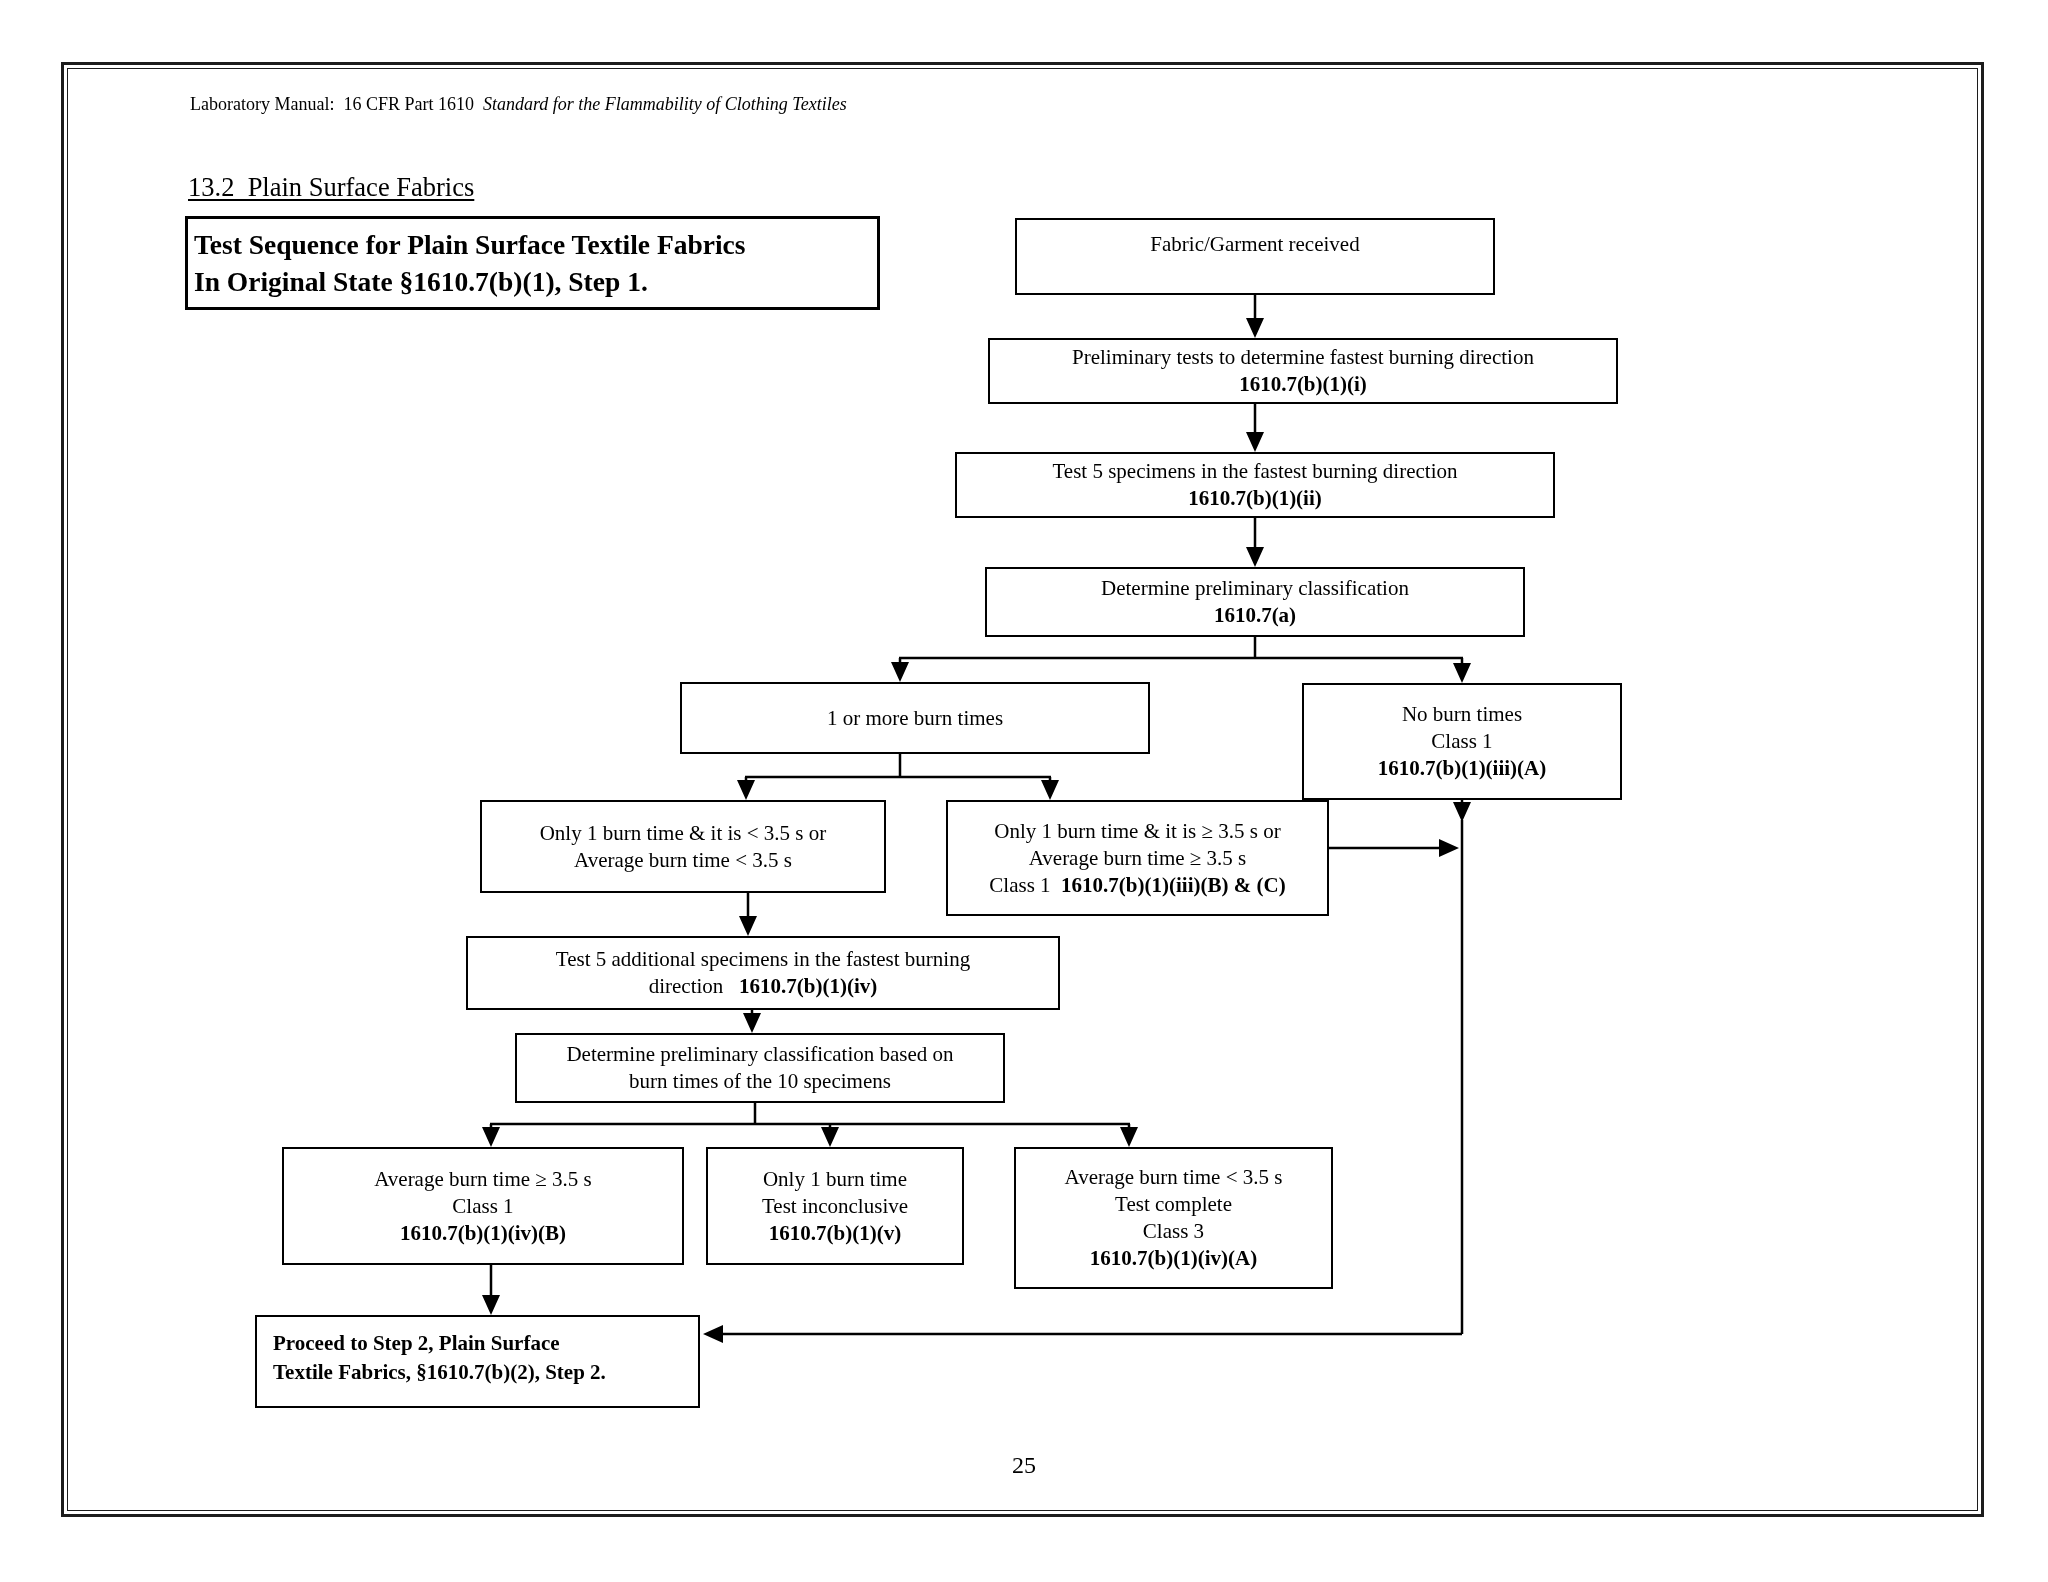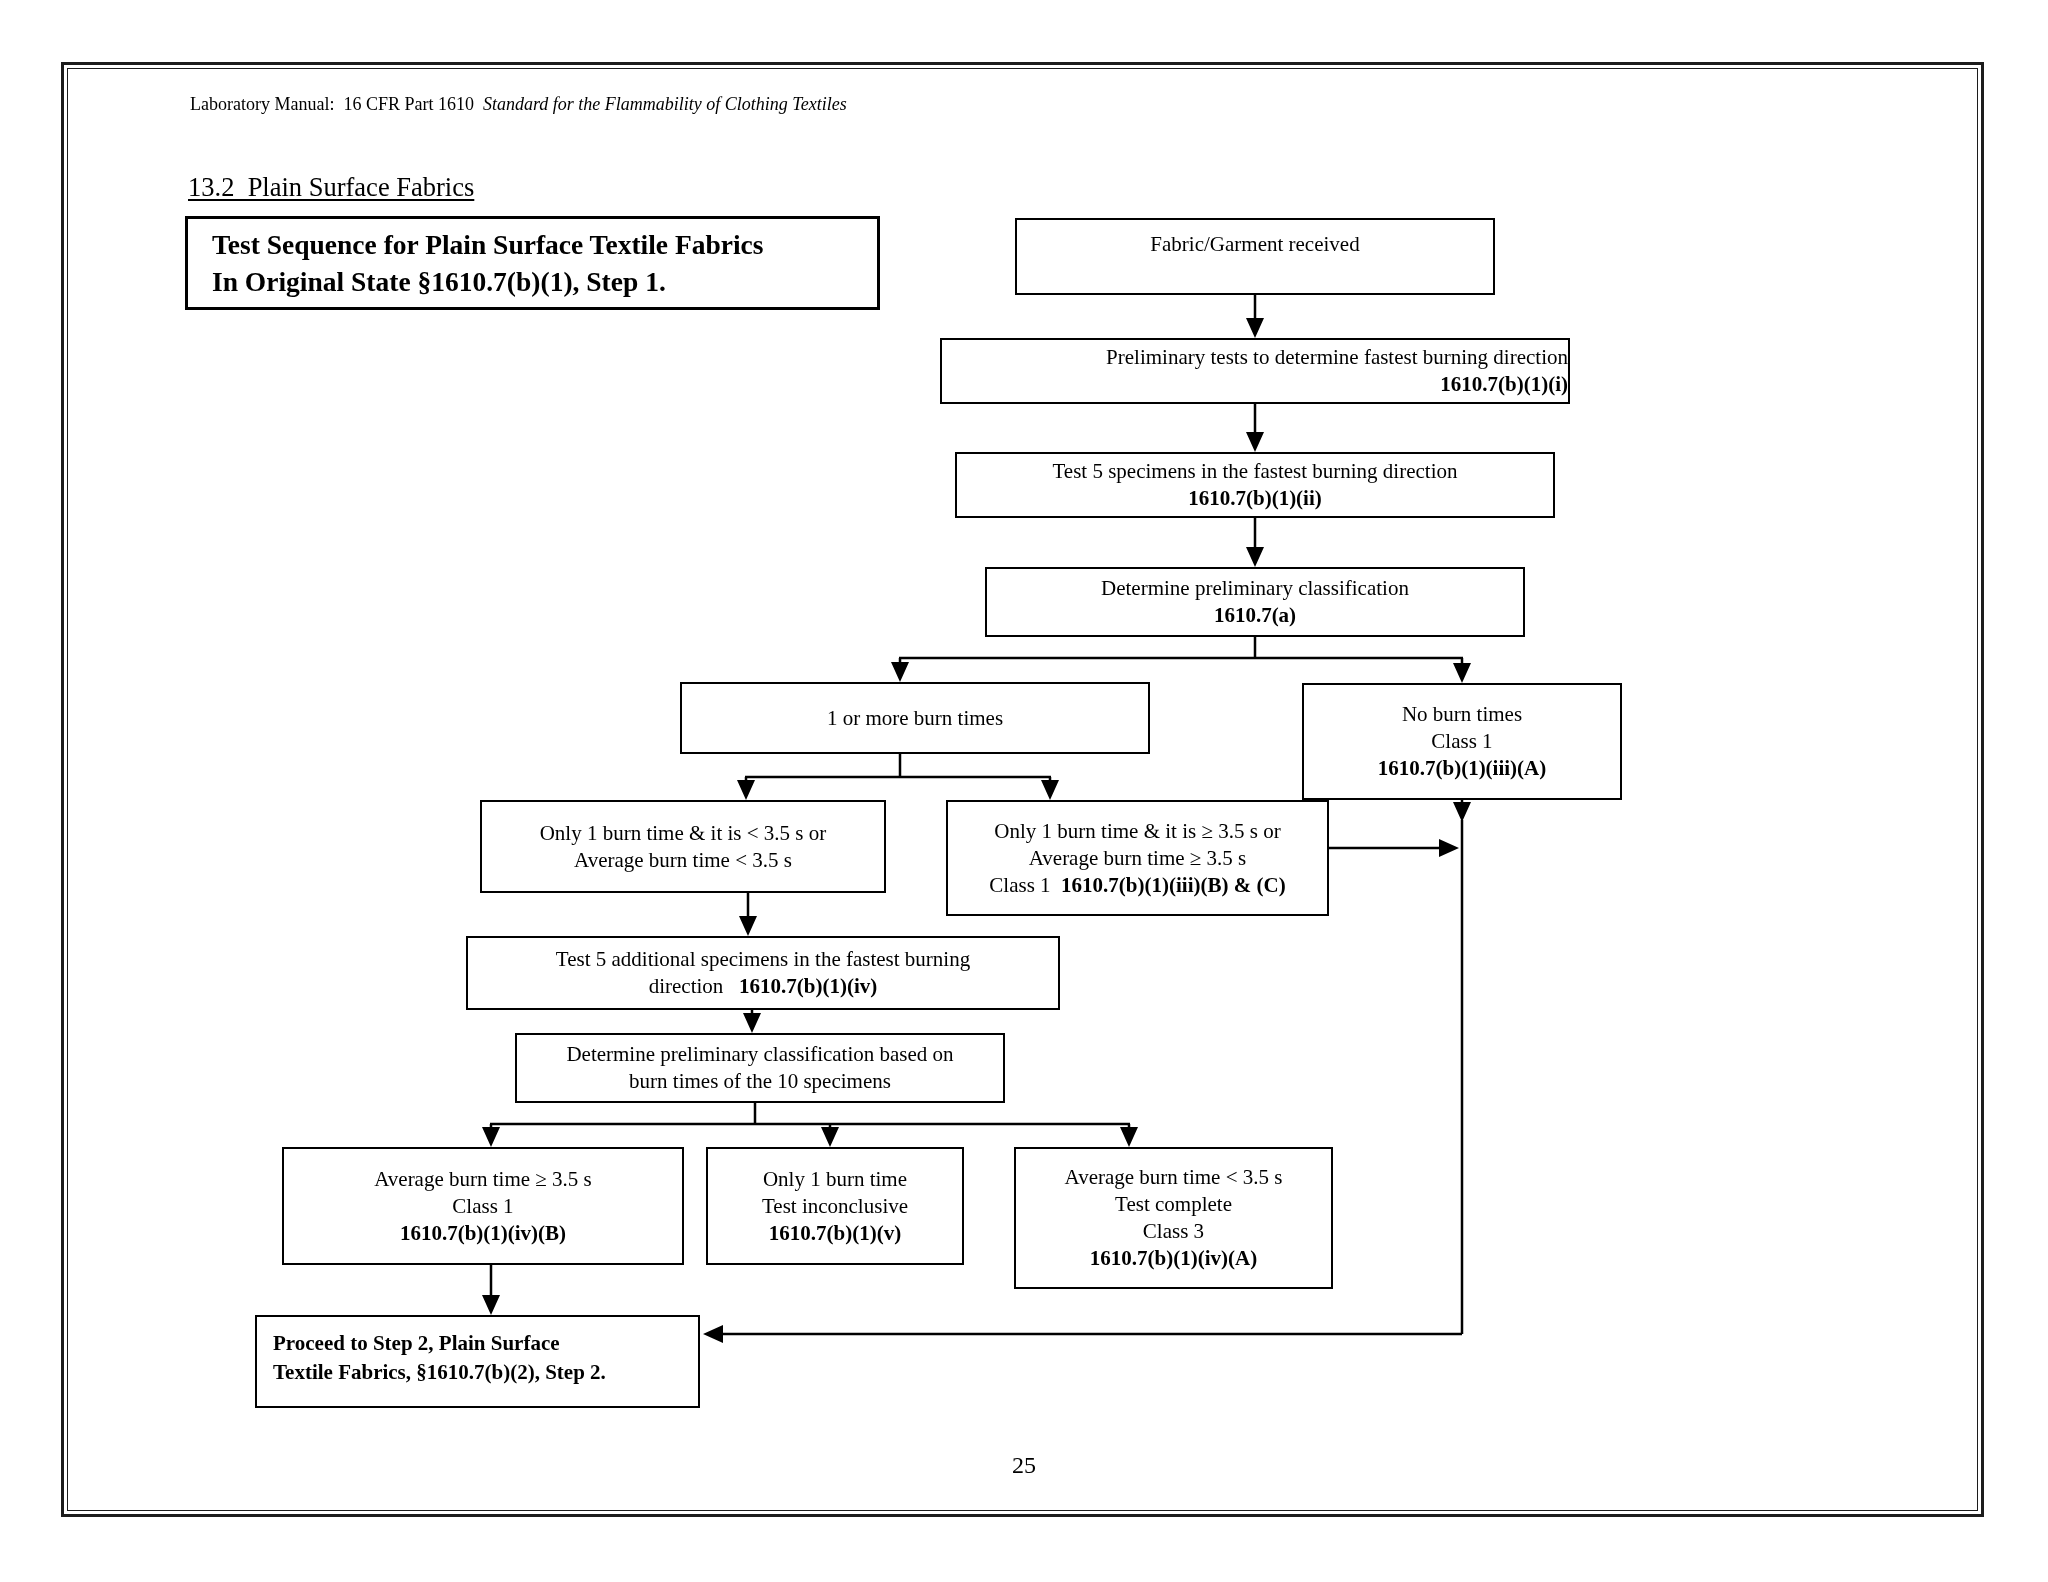--- a/index.html
+++ b/index.html
@@ -21,21 +21,21 @@
     white-space:pre-wrap;
   }
   .heading{
     position:absolute;left:188px;top:170px;font-size:26.5px;line-height:34px;
     text-decoration:underline;text-underline-offset:3px;white-space:pre-wrap;
   }
   .titlebox{
     position:absolute;left:185px;top:216px;width:695px;height:94px;
     box-sizing:border-box;border:3px solid #000;background:#fff;
     display:flex;flex-direction:column;justify-content:center;
-    padding-left:24px;font-weight:700;font-size:27.5px;line-height:37px;
+    padding-left:6px;font-weight:700;font-size:27.5px;line-height:37px;
   }
   .node{
     position:absolute;box-sizing:border-box;border:2.5px solid #000;background:#fff;
     display:flex;flex-direction:column;justify-content:center;align-items:center;
     text-align:center;font-size:21px;line-height:27px;z-index:2;
   }
   .node div{white-space:pre-wrap;}
   .node .b, .b{font-weight:700;}
   .top-align{justify-content:flex-start;padding-top:11px;}
   .proceed{
@@ -109,21 +109,21 @@
          M482 1295 L500 1295 L491 1315 Z
          M1453 802 L1471 802 L1462 822 Z
          M1439 839 L1439 857 L1459 848 Z
          M723 1325 L723 1343 L703 1334 Z" fill="#000" stroke="none"></path>
   </svg>
 
   <div class="node top-align" style="left:1015px;top:218px;width:480px;height:77px;">
     <div>Fabric/Garment received</div>
   </div>
 
-  <div class="node" style="left:940px;top:338px;width:630px;height:66px;align-items:flex-end;">
+  <div class="node" style="left:988px;top:338px;width:630px;height:66px;">
     <div>Preliminary tests to determine fastest burning direction</div>
     <div class="b">1610.7(b)(1)(i)</div>
   </div>
 
   <div class="node" style="left:955px;top:452px;width:600px;height:66px;">
     <div>Test 5 specimens in the fastest burning direction</div>
     <div class="b">1610.7(b)(1)(ii)</div>
   </div>
 
   <div class="node" style="left:985px;top:567px;width:540px;height:70px;">

